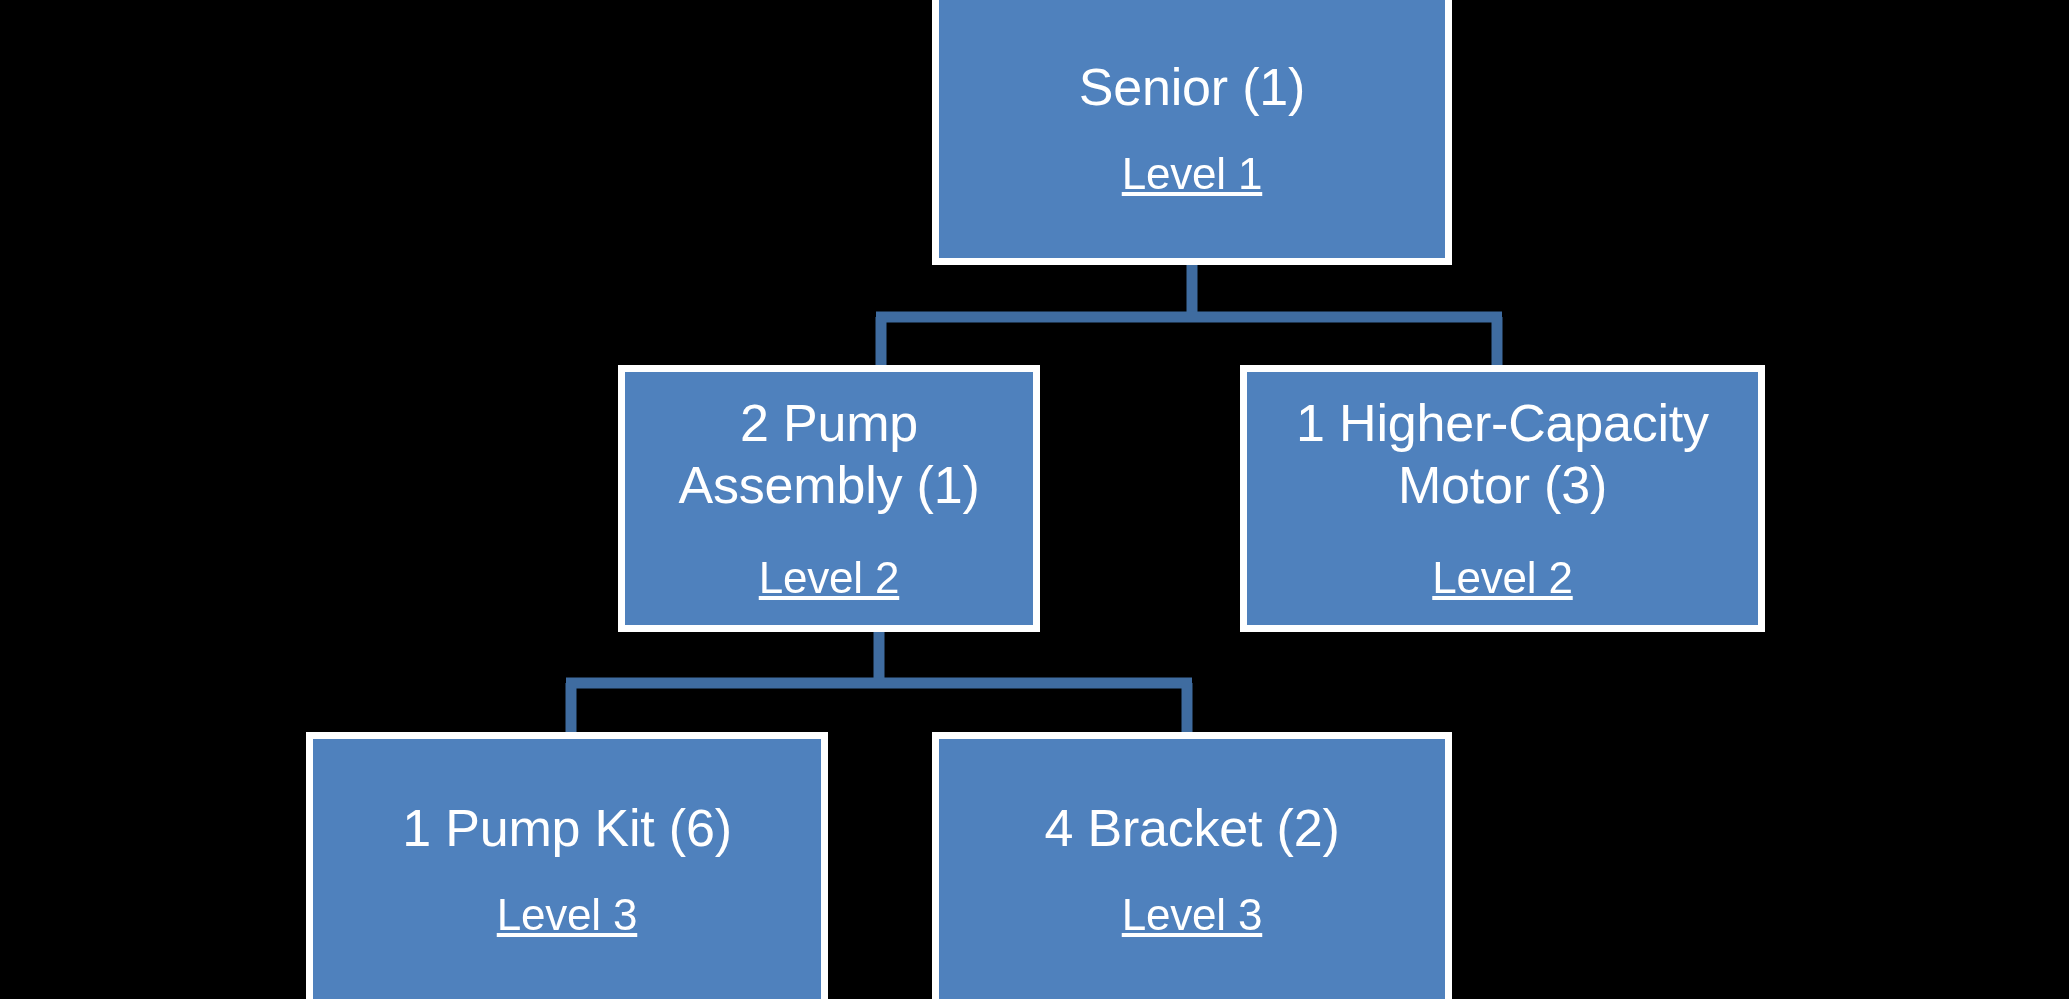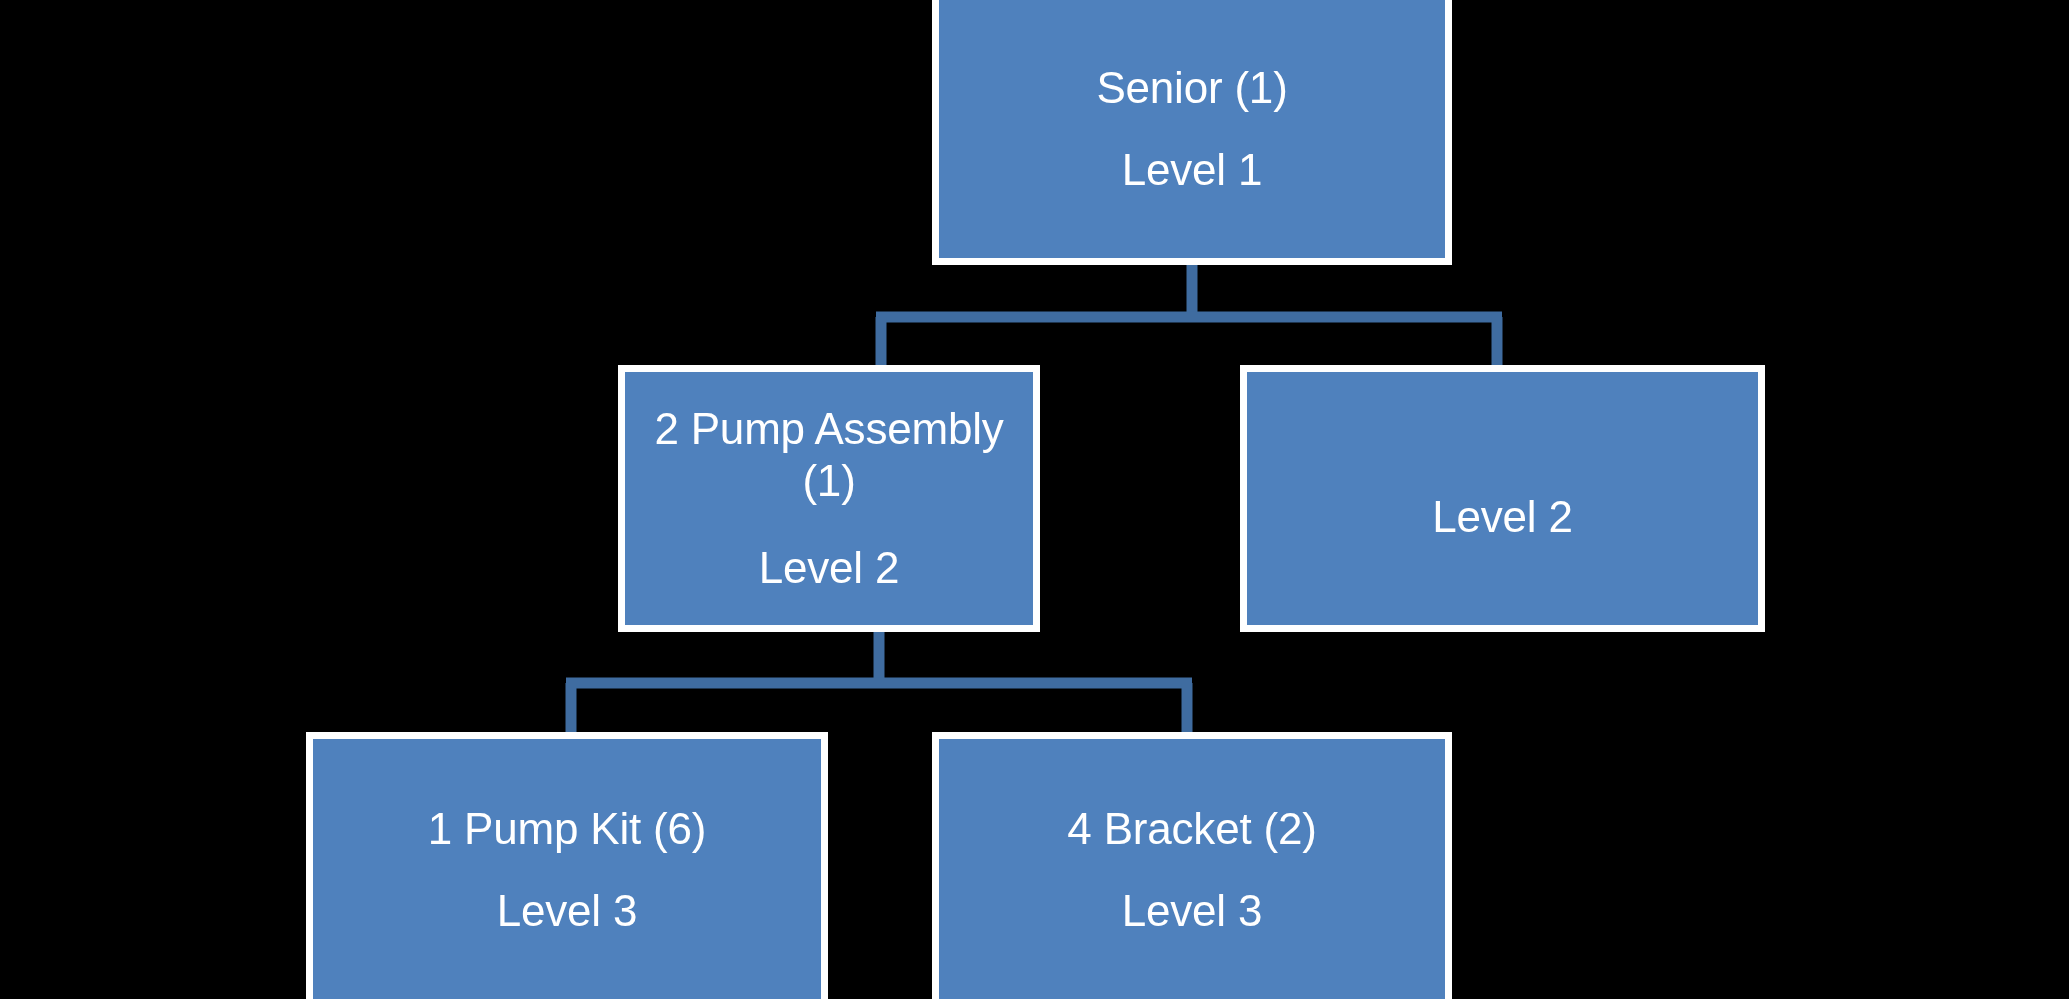--- a/index.html
+++ b/index.html
@@ -38,31 +38,32 @@
     flex-direction: column;
     align-items: center;
     justify-content: center;
     text-align: center;
     color: #FFFFFF;
     font-family: "Liberation Sans", sans-serif;
     font-weight: 400;
     z-index: 2;
   }
   .node .line-main {
-    font-size: 44px;
+    font-size: 52px;
     line-height: 1.18;
     letter-spacing: -0.2px;
     padding: 0 14px;
     white-space: pre-line;
   }
   .node .line-sub {
     font-size: 44px;
     line-height: 1.18;
     letter-spacing: -0.2px;
     margin-top: 36px;
+    text-decoration: underline;
   }
 
   
   #node-root {
     left: 932px;
     top: -8px;
     width: 520px;
     height: 273px;
   }
   #node-root .line-sub { margin-top: 30px; }
@@ -123,20 +124,21 @@
     <div class="line-main">Senior (1)</div>
     <div class="line-sub">Level 1</div>
   </div>
 
   <div class="node" id="node-pump-assembly">
     <div class="line-main">2 Pump Assembly (1)</div>
     <div class="line-sub">Level 2</div>
   </div>
 
   <div class="node" id="node-motor">
+    <div class="line-main">1 Higher-Capacity Motor (3)</div>
     <div class="line-sub">Level 2</div>
   </div>
 
   <div class="node" id="node-pump-kit">
     <div class="line-main">1 Pump Kit (6)</div>
     <div class="line-sub">Level 3</div>
   </div>
 
   <div class="node" id="node-bracket">
     <div class="line-main">4 Bracket (2)</div>

